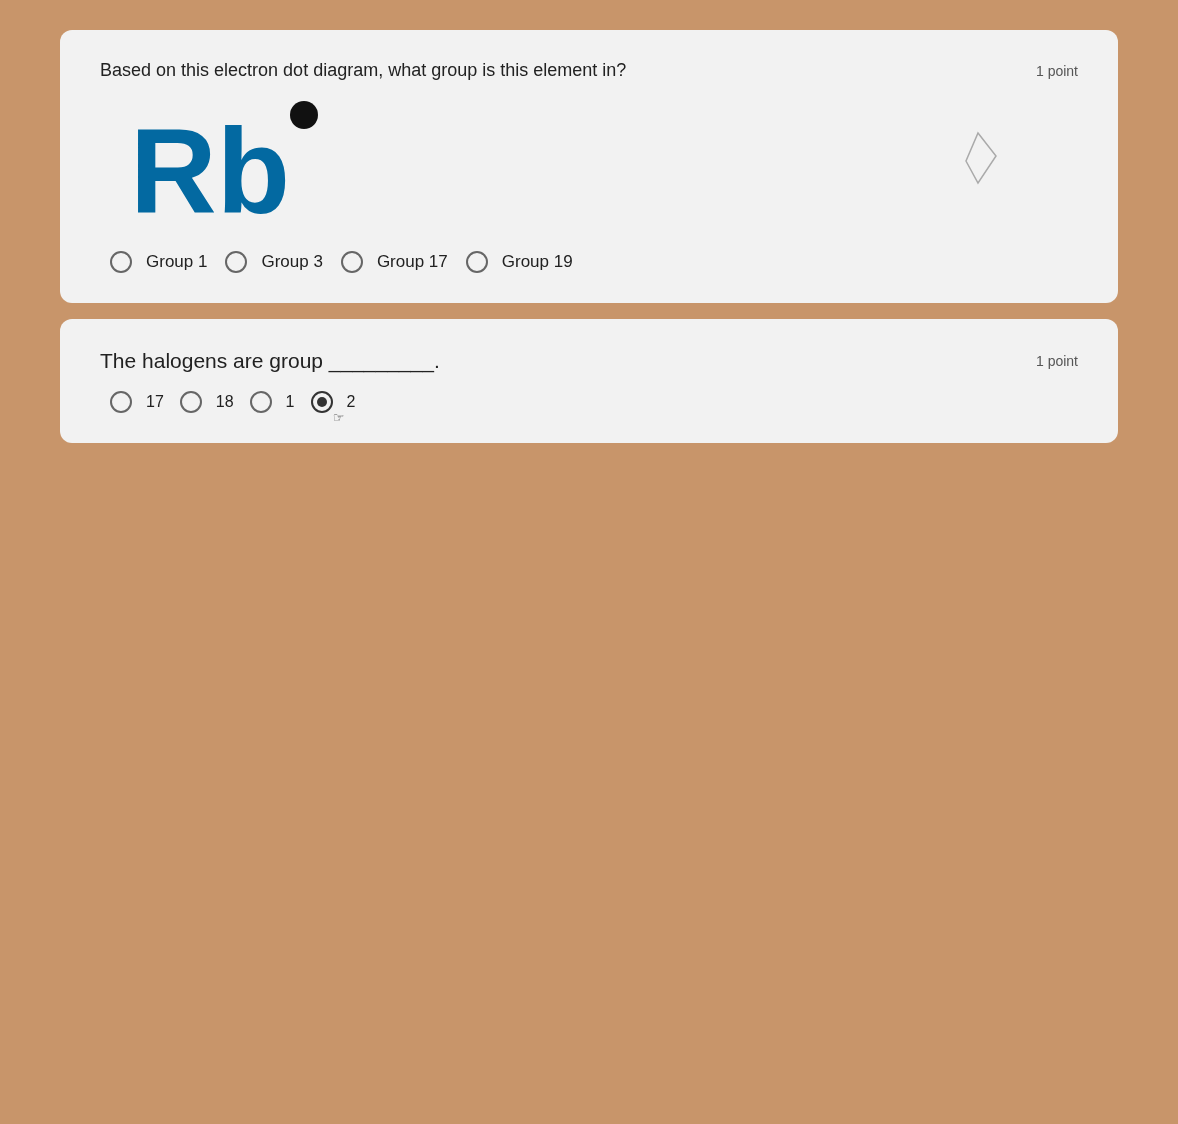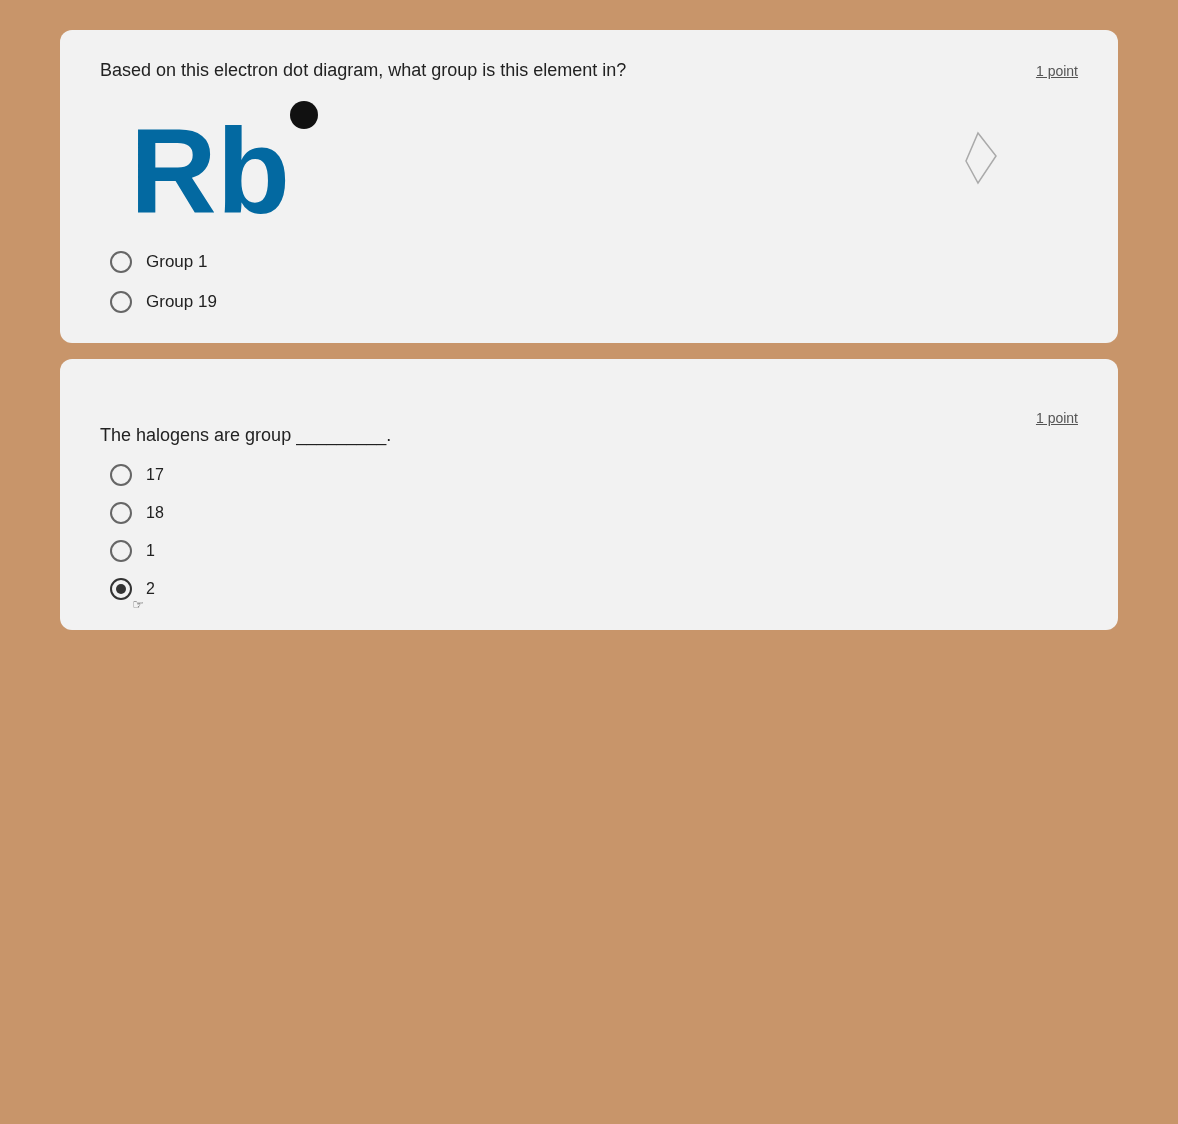--- a/index.html
+++ b/index.html
@@ -41,21 +41,20 @@
       color: #222;
       font-weight: 400;
       flex: 1;
     }
 
     .point-badge {
       font-size: 14px;
       color: #555;
       white-space: nowrap;
       margin-left: 20px;
-      text-decoration: underline;
     }
 
     .diagram-area {
       display: flex;
       align-items: flex-start;
       justify-content: flex-start;
       margin: 30px 0 20px 30px;
       position: relative;
     }
 
@@ -73,21 +72,21 @@
       right: -28px;
       width: 28px;
       height: 28px;
       background-color: #111;
       border-radius: 50%;
     }
 
     .options-area {
       margin-top: 20px;
       display: flex;
-      flex-direction: column;
+      flex-direction: row;
       gap: 18px;
       padding-left: 10px;
     }
 
     .option-item {
       display: flex;
       align-items: center;
       gap: 14px;
       cursor: pointer;
     }
@@ -116,22 +115,21 @@
       background: #333;
     }
 
     .option-label {
       font-size: 17px;
       color: #222;
     }
 
     
     .second-card .question-text {
-      font-size: 18px;
-      margin-top: 36px;
+      font-size: 21px;
     }
 
     .second-card .options-area {
       margin-top: 18px;
       gap: 16px;
     }
 
     .second-card .option-label {
       font-size: 16px;
     }
@@ -171,20 +169,28 @@
     </svg>
   </div>
 
   <div class="options-area">
     <div class="option-item">
       <div class="radio-circle"></div>
       <span class="option-label">Group 1</span>
     </div>
     <div class="option-item">
       <div class="radio-circle"></div>
+      <span class="option-label">Group 3</span>
+    </div>
+    <div class="option-item">
+      <div class="radio-circle"></div>
+      <span class="option-label">Group 17</span>
+    </div>
+    <div class="option-item">
+      <div class="radio-circle"></div>
       <span class="option-label">Group 19</span>
     </div>
   </div>
 </div>
 
 <div class="card second-card">
   <div class="card-header">
     <span class="question-text">The halogens are group _________.</span>
     <span class="point-badge">1 point</span>
   </div>

